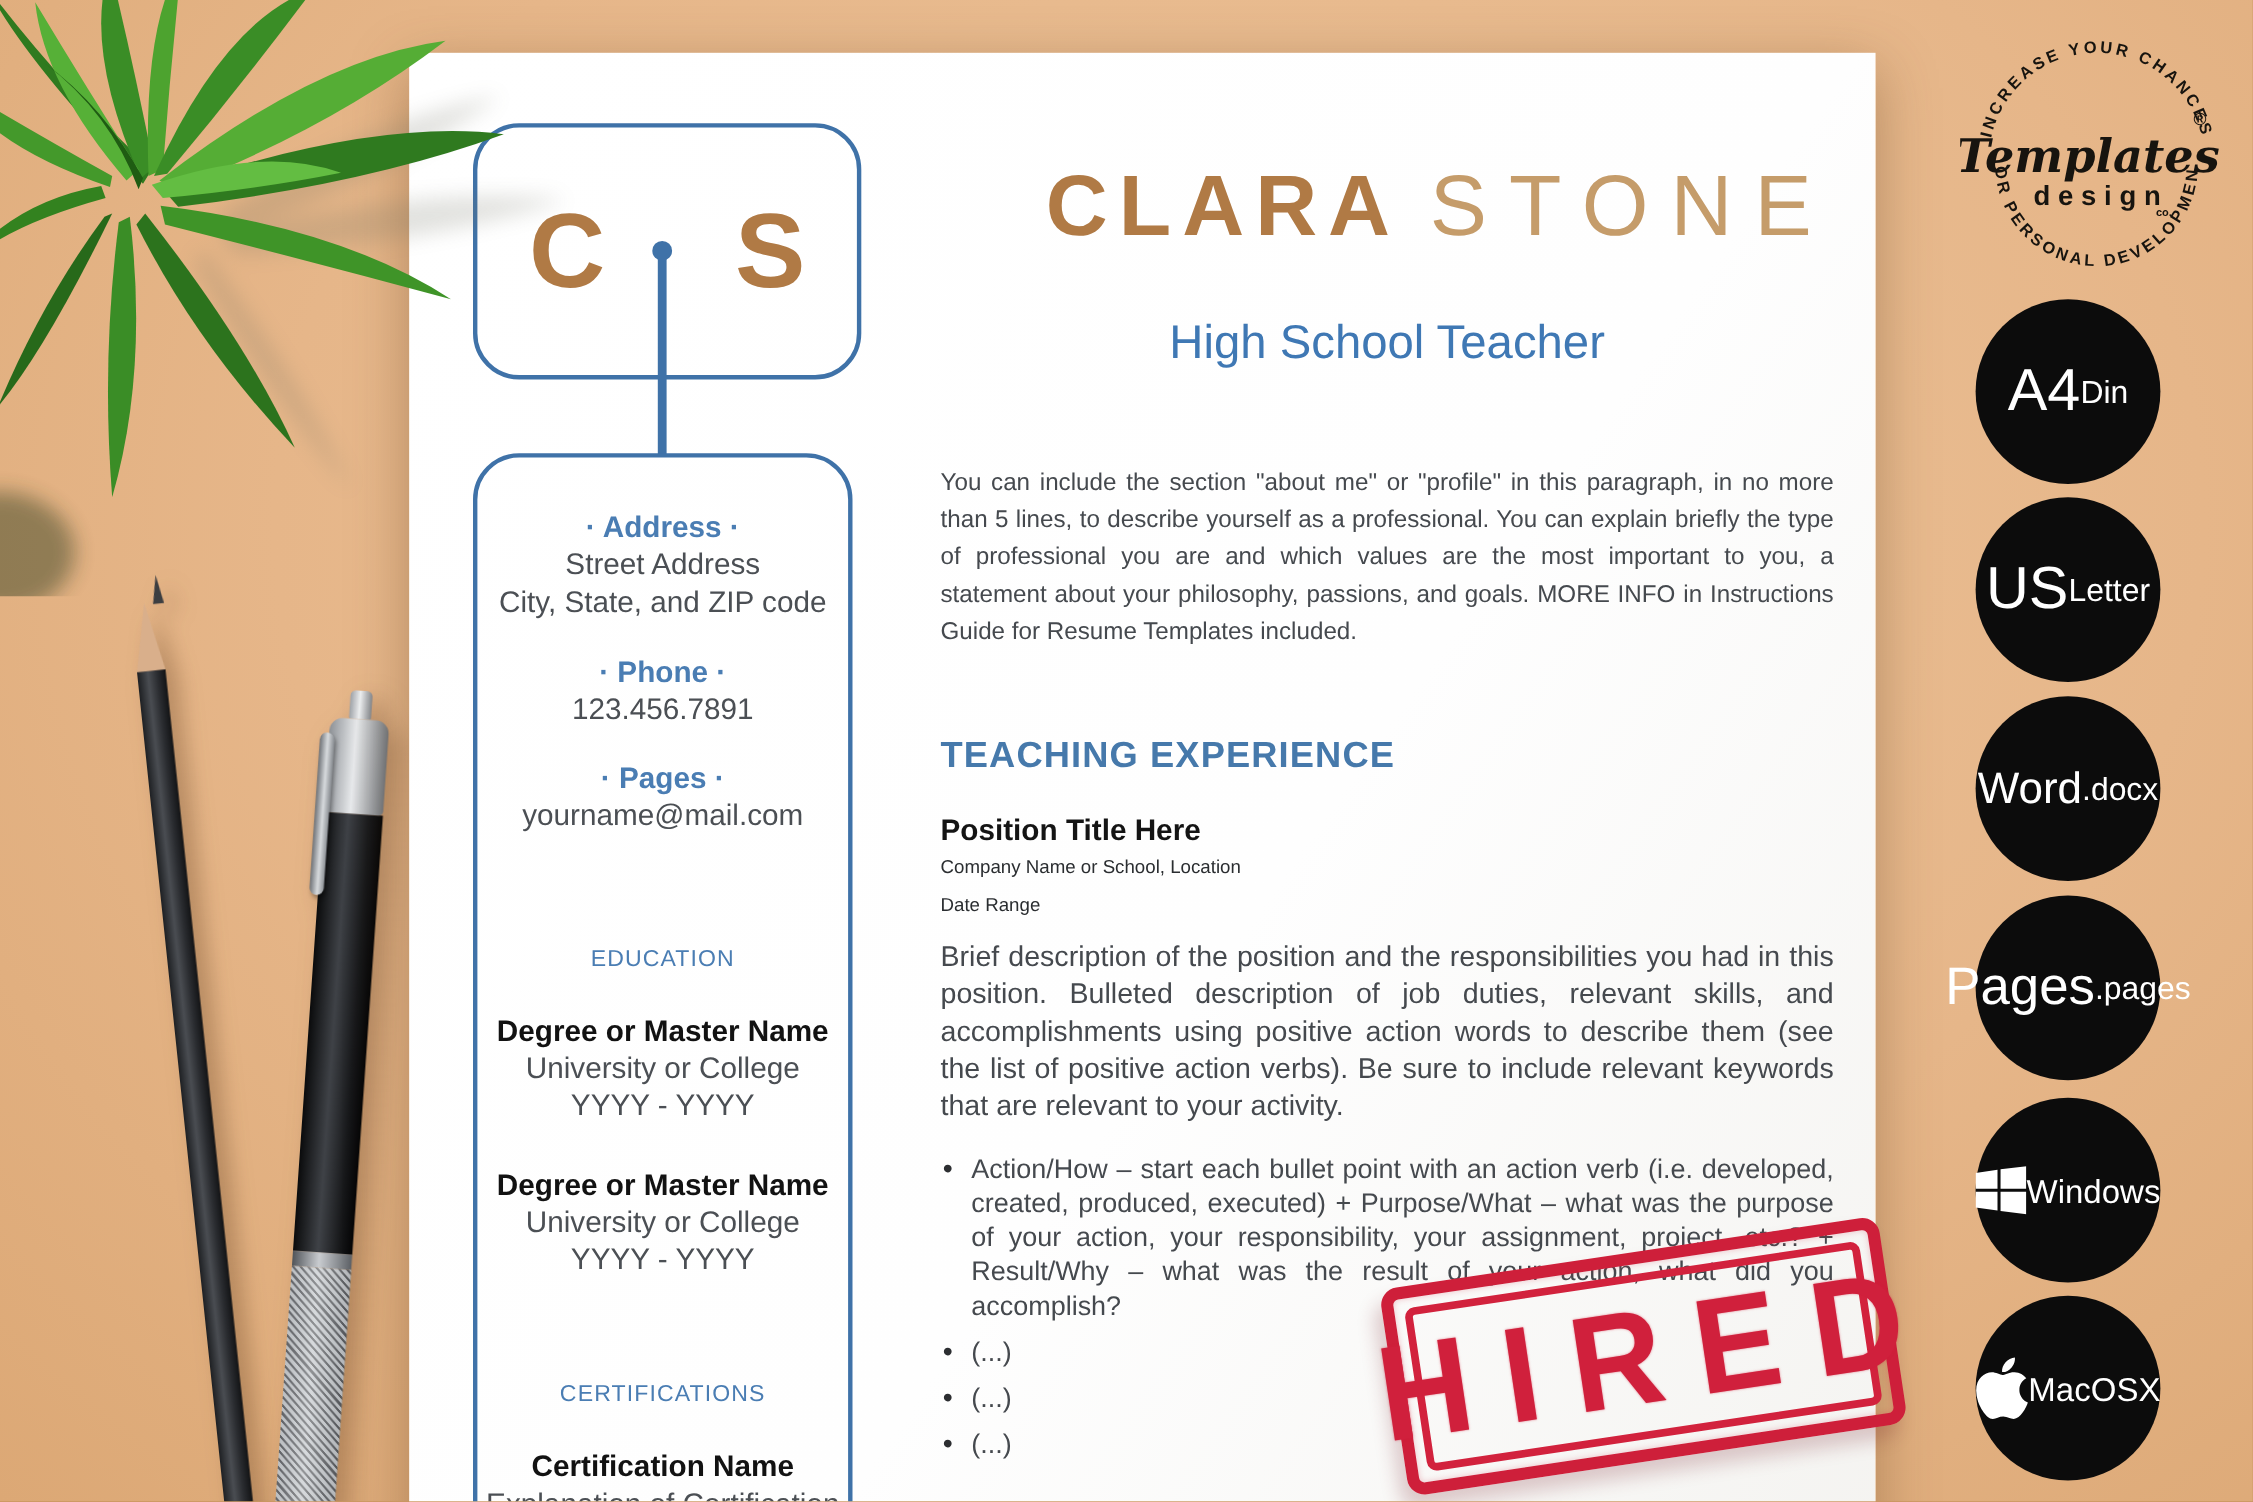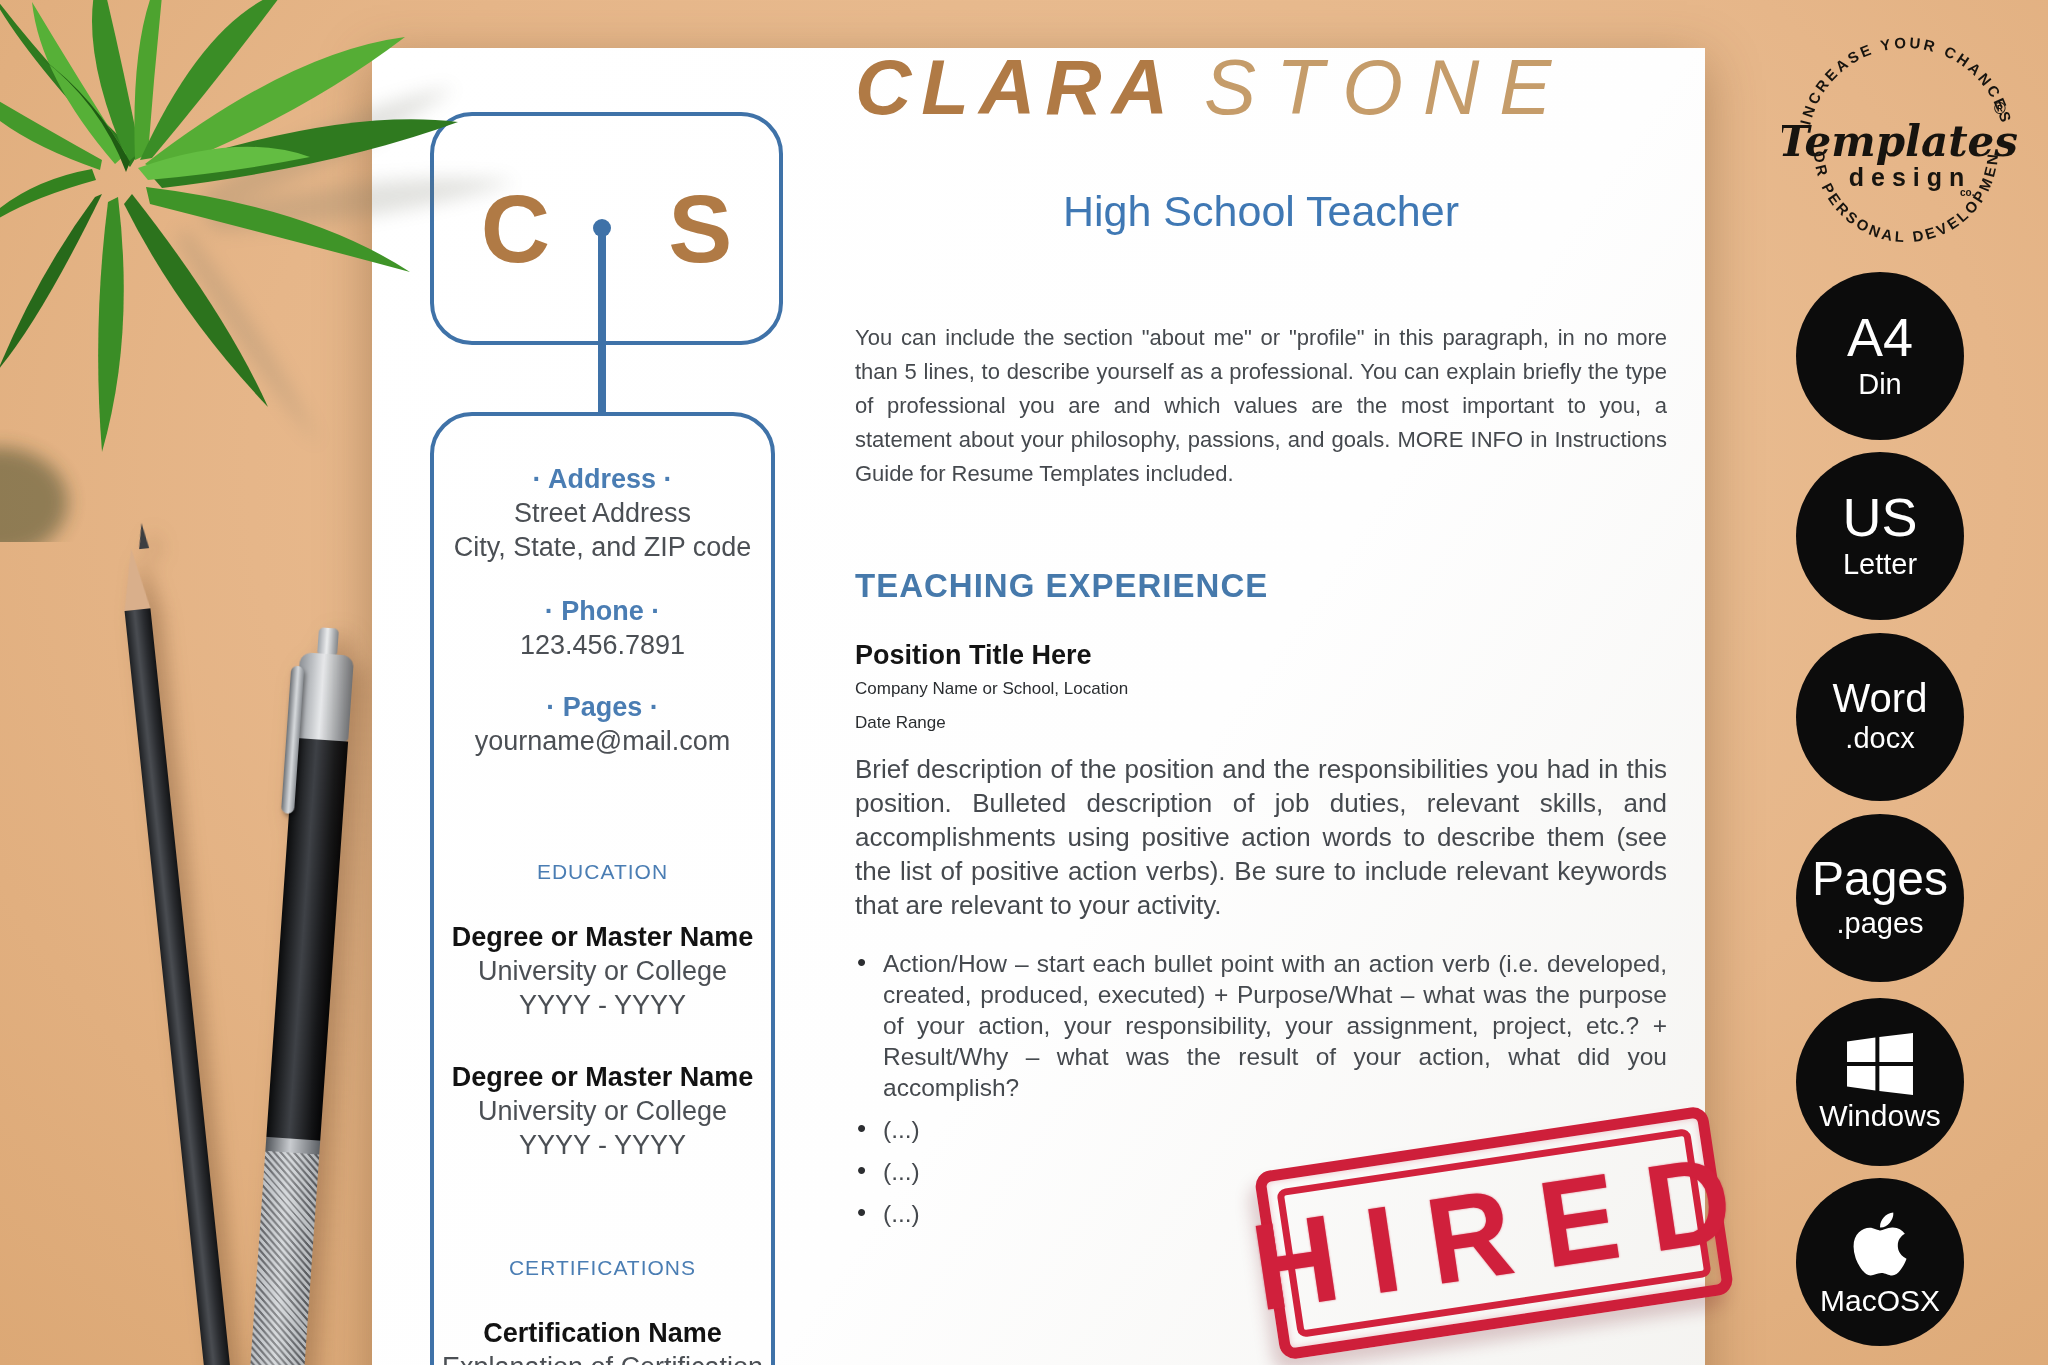--- a/index.html
+++ b/index.html
@@ -50,21 +50,21 @@
   .sideLabel{font-size:27px;font-weight:700;color:#4a7db3;line-height:34px;}
   .sideVal{font-size:27px;color:#4b4f54;line-height:34px;}
   .gap1{margin-top:30px;} .gap2{margin-top:28px;}
   .sideHead{font-size:21px;font-weight:400;color:#4a7db3;letter-spacing:1px;line-height:36px;}
   .eduHead{margin-top:96px;} .eduEntry{margin-top:30px;} .eduEntry2{margin-top:38px;}
   .certHead{margin-top:88px;} .certEntry{margin-top:30px;}
   .sideBold{font-size:27px;font-weight:700;color:#121212;line-height:34px;}
 
   
   .mainCol{position:absolute;left:483px;top:0;width:812px;}
-  .nameLine{text-align:left;white-space:nowrap;line-height:1;font-style:italic;}
+  .nameLine{margin-top:100px;text-align:right;white-space:nowrap;line-height:1;}
   .nameFirst{font-size:78px;font-weight:700;letter-spacing:10px;color:#b07a45;}
   .nameLast{font-size:78px;font-weight:400;letter-spacing:20px;color:#c59c6a;margin-left:26px;}
   .jobTitle{margin-top:64px;text-align:center;font-size:43px;font-weight:500;color:#3f78b4;line-height:1;}
   .about{margin-top:88px;font-size:22px;line-height:34px;color:#45494e;text-align:justify;}
   .secHead{margin-top:78px;font-size:33px;font-weight:700;color:#4679ab;letter-spacing:1px;line-height:1;}
   .posTitle{margin-top:36px;font-size:27px;font-weight:700;color:#141414;line-height:34px;}
   .posLine{font-size:17px;color:#2a2d30;line-height:34px;}
   .jobDesc{margin-top:12px;font-size:26px;line-height:34px;color:#45494e;text-align:justify;}
   ul.blist{list-style:none;margin:18px 0 0 0;padding:0;}
   ul.blist li{position:relative;padding-left:28px;font-size:24.5px;line-height:31px;color:#45494e;
@@ -83,21 +83,21 @@
 
   
   .brandLogo{position:absolute;left:1782px;top:26px;width:248px;height:242px;z-index:3;}
   .brandLogo text{fill:#17140f;}
   .brandLogo .arc{font-size:15px;font-weight:700;letter-spacing:3px;font-family:"Liberation Sans",sans-serif;}
   .brandLogo .script{font-family:"DejaVu Serif",serif;font-style:italic;font-weight:bold;font-size:42px;}
   .brandLogo .design{font-size:25px;font-weight:700;letter-spacing:7px;font-family:"Liberation Sans",sans-serif;}
   .brandLogo .reg{font-size:16px;font-weight:700;}
   .brandLogo .co{font-size:10px;font-weight:700;}
   .badge{position:absolute;left:1796px;width:168px;height:168px;border-radius:50%;background:#0c0c0c;
-         color:#fff;display:flex;flex-direction:column;align-items:center;justify-content:center;
+         color:#fff;display:flex;flex-direction:row;align-items:center;justify-content:center;
          text-align:center;z-index:3;}
   .badge .big{font-size:54px;line-height:1.02;}
   .badge .sub{font-size:29px;line-height:1.15;margin-top:3px;}
   .badge .lbl{font-size:30px;margin-top:6px;line-height:1;}
   .badge svg{display:block;}
 </style>
 </head>
 <body>
 
 <div class="scene">

